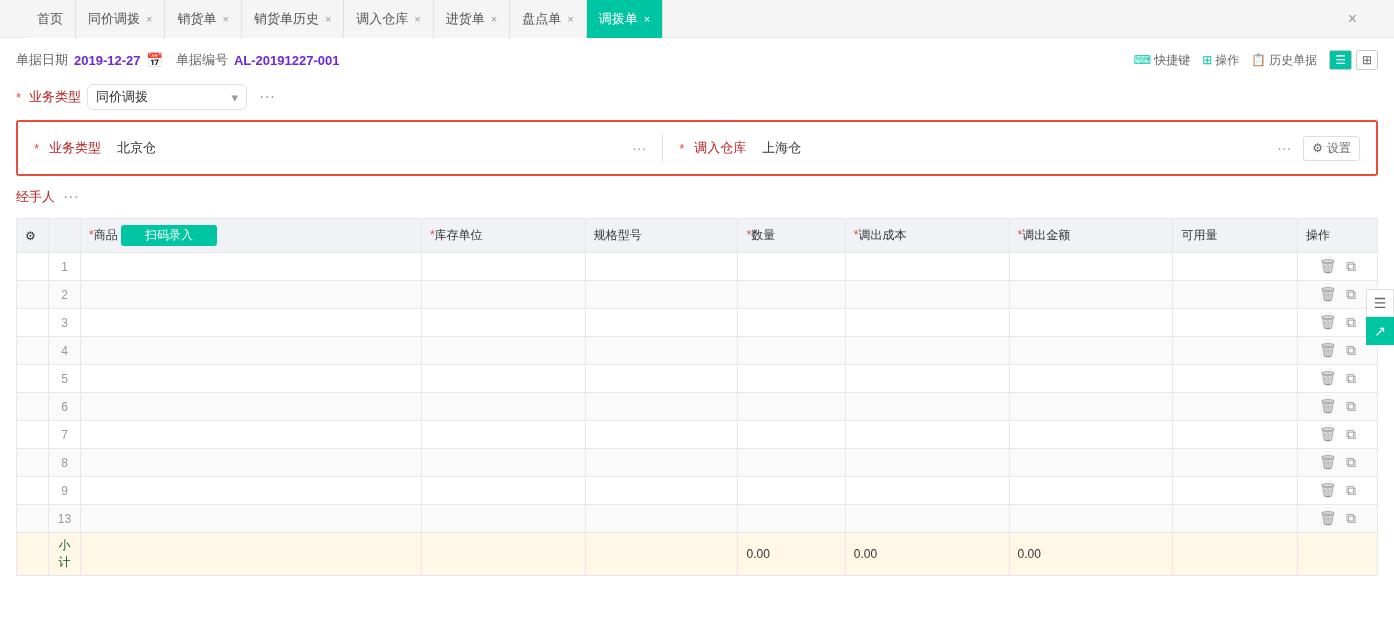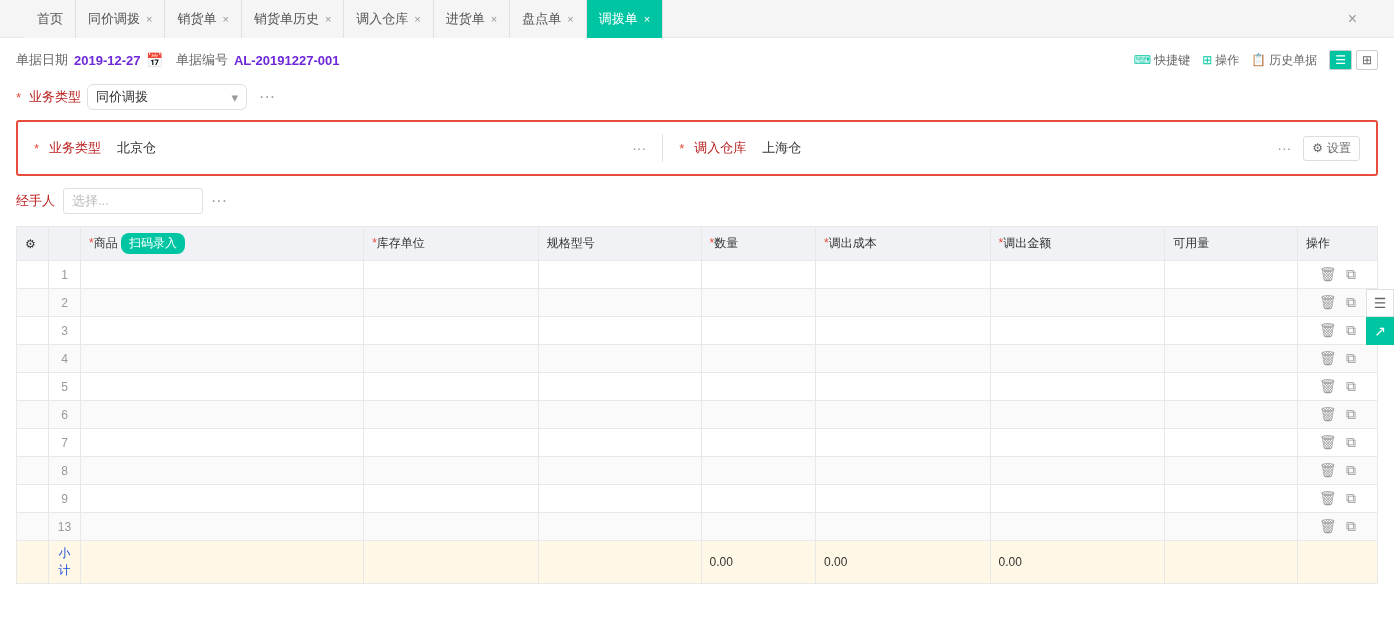--- a/index.html
+++ b/index.html
@@ -133,22 +133,22 @@
     }
     .data-table tr:nth-child(even) td { background: #fafafa; }
     .data-table .row-num { color: #999; text-align: center; width: 32px; }
     .data-table .subtotal-row td { background: #fff8e6; font-weight: 500; }
     .required-col { color: #e74c3c; }
 
     .scan-btn {
       background: #00c5a3;
       color: #fff;
       border: none;
-      border-radius: 8px;
-      padding: 2px 8px;
+      border-radius: 3px;
+      padding: 2px 24px;
       font-size: 12px;
       cursor: pointer;
     }
     .gear-cell {
       text-align: center; width: 32px;
     }
     .action-cell {
       text-align: center; white-space: nowrap;
     }
     .icon-btn {
@@ -284,23 +284,20 @@
       <span class="dots-btn" style="margin-left:auto;">···</span>
     </div>
     <div class="gear-btn">
       <span>⚙</span>
       <span>设置</span>
     </div>
   </div>
 
   <div class="person-row">
     <span class="field-text">经手人</span>
-    <div style="border:1px solid #e0e0e0;border-radius:3px;padding:3px 8px;min-width:140px;cursor:pointer;color:#bbb;background:#fff;">
-      <span>选择...</span>
-    </div>
     <span style="color:#999;cursor:pointer;font-size:16px;">···</span>
   </div>
 
   <div class="table-wrapper">
     <table class="data-table">
       <thead>
         <tr>
           <th class="gear-cell">⚙</th>
           <th></th>
           <th><span class="required-col">*</span>商品 <button class="scan-btn">扫码录入</button></th>
@@ -460,21 +457,21 @@
       <td></td>
       <td></td>
       <td></td>
       <td class="action-cell">
         <button class="icon-btn">🗑</button>
         <button class="icon-btn">⧉</button>
       </td>
     </tr>
           <tr class="subtotal-row">
   <td></td>
-  <td class="row-num" style="color:#1d4ed8;">小计</td>
+  <td class="row-num" style="color:#14532d;">小计</td>
   <td></td>
   <td></td>
   <td></td>
   <td style="color:#333;">0.00</td>
   <td style="color:#333;">0.00</td>
   <td style="color:#333;">0.00</td>
   <td></td>
   <td></td>
 </tr>
         </tbody>

